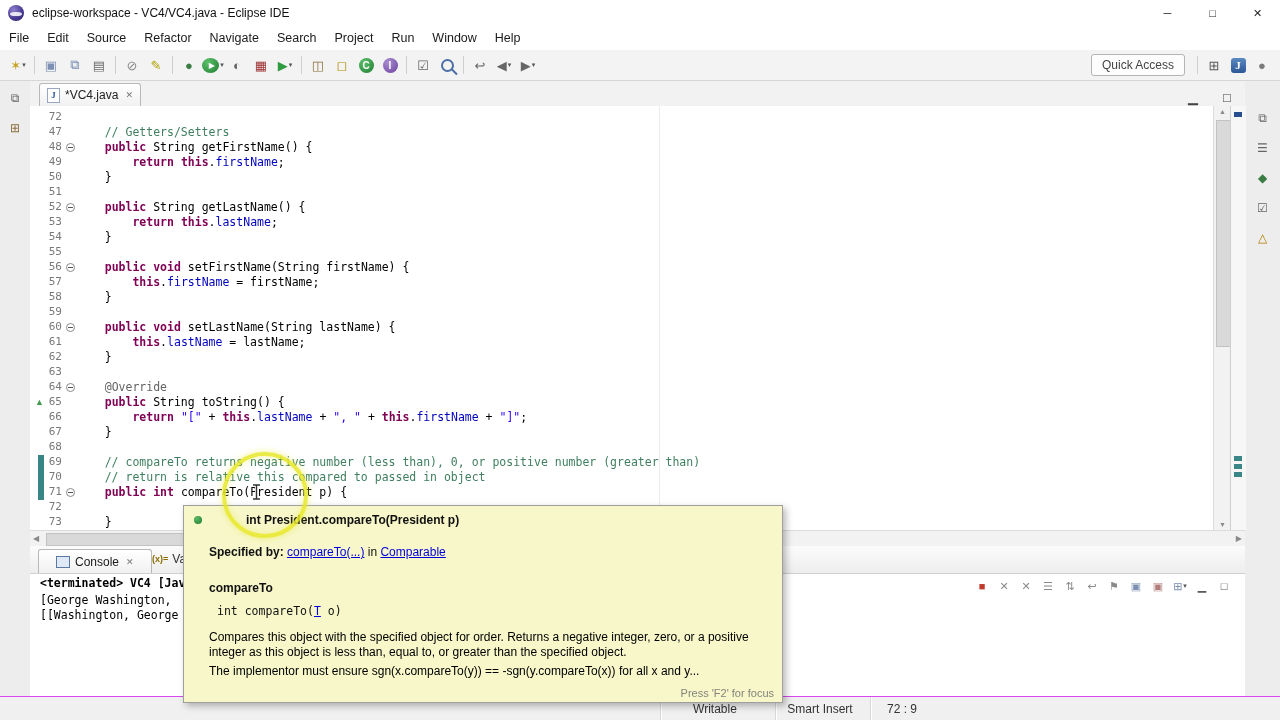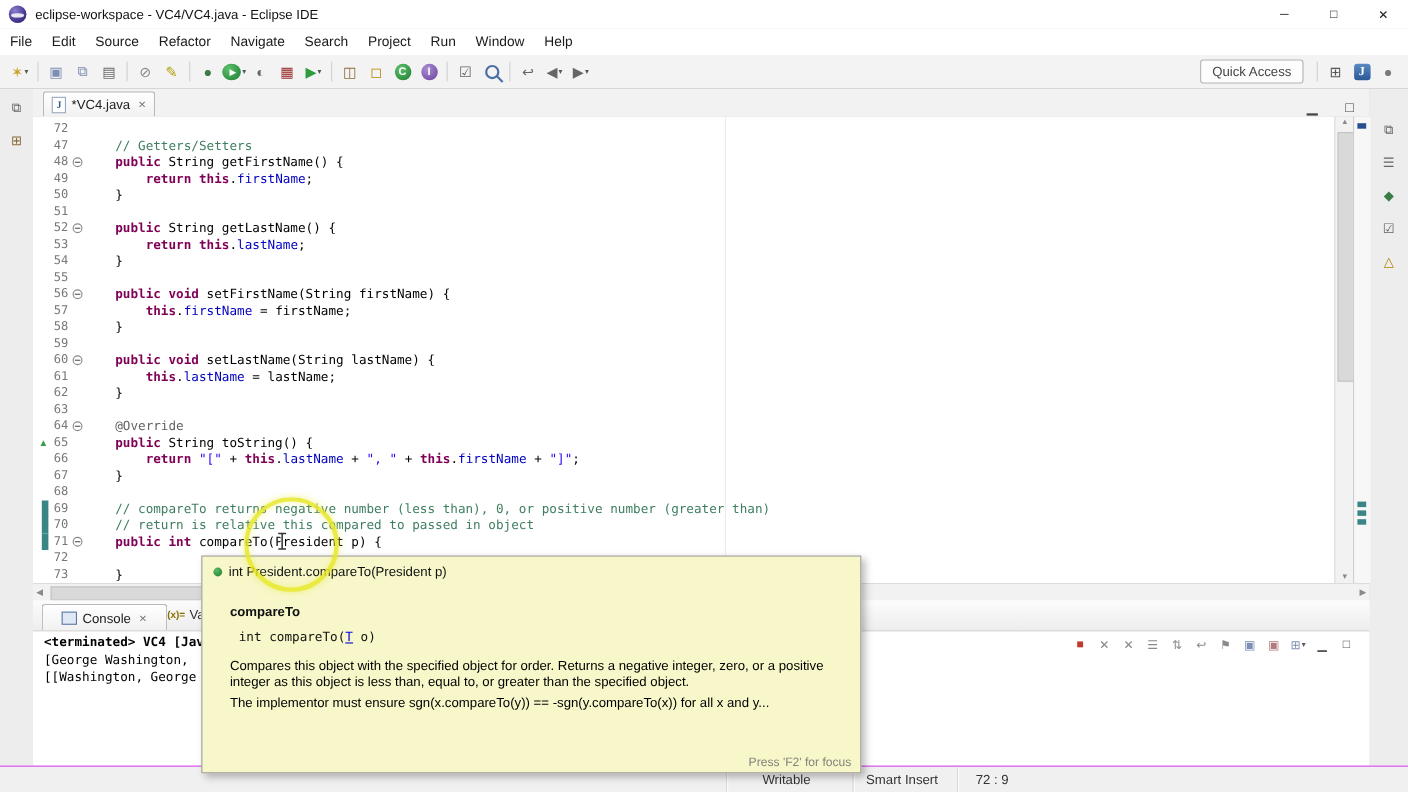--- a/index.html
+++ b/index.html
@@ -110,21 +110,21 @@
   .statusbar{position:absolute;left:0;right:0;top:696px;height:24px;background:#f0f0f0;
         border-top:1px solid #d946ef;font-size:12px;color:#333;}
   .sb-item{position:absolute;top:0;height:100%;display:flex;align-items:center;justify-content:center;
         border-left:1px solid #d8d8d8;box-shadow:inset 1px 0 0 #fff;}
   
   .popup{position:absolute;left:183px;top:505px;width:598px;height:196px;background:#f7f7ca;
         border:1px solid #9f9f9f;box-shadow:3px 3px 7px rgba(0,0,0,.28);z-index:40;overflow:hidden;
         font-size:12px;color:#111;}
   .popup-header{display:flex;align-items:center;gap:6px;padding:7px 8px 0 10px;}
   .mdot{width:8px;height:8px;border-radius:50%;background:radial-gradient(circle at 35% 30%,#59b964,#1e7c30);flex:none;}
-  .psig{font-weight:normal;font-size:12px;}
+  .psig{font-weight:bold;font-size:12px;margin-left:38px;}
   .pbody{padding:0 12px 0 25px;}
   .spec-row{margin-top:18px;}
   .spec-label{font-weight:bold;}
   .plink{color:#0000dd;text-decoration:underline;}
   .pheading{font-weight:bold;margin-top:22px;}
   .pcode{font:11.5px "DejaVu Sans Mono",monospace;margin-top:9px;padding-left:8px;}
   .ppara{margin-top:12px;line-height:15px;color:#000;width:552px;}
   .ppara2{margin-top:4px;line-height:15px;color:#000;width:552px;}
   .f2hint{position:absolute;right:8px;bottom:3px;font-size:11px;color:rgba(110,110,110,.85);}
   
@@ -568,20 +568,26 @@
     <span class="sb-item" style="left:775px;width:88px;">Smart Insert</span>
     <span class="sb-item" style="left:870px;width:62px;">72 : 9</span>
   </div>
 
   <div class="popup">
     <div class="popup-header">
       <span class="mdot"></span>
       <span class="psig">int President.compareTo(President p)</span>
     </div>
     <div class="pbody">
+      <div class="spec-row">
+        <span class="spec-label">Specified by:</span>
+        <span class="plink">compareTo(...)</span>
+        <span>in</span>
+        <span class="plink">Comparable</span>
+      </div>
       <div class="pheading">compareTo</div>
       <div class="pcode"><span>int compareTo(</span><span class="plink">T</span><span> o)</span></div>
       <div class="ppara">Compares this object with the specified object for order. Returns a negative integer, zero, or a positive integer as this object is less than, equal to, or greater than the specified object.</div>
       <div class="ppara2">The implementor must ensure sgn(x.compareTo(y)) == -sgn(y.compareTo(x)) for all x and y...</div>
     </div>
     <div class="f2hint">Press 'F2' for focus</div>
   </div>
 
   <div class="hl-circle"></div>
   <svg class="ibeam" width="11" height="18" viewBox="0 0 11 18">

